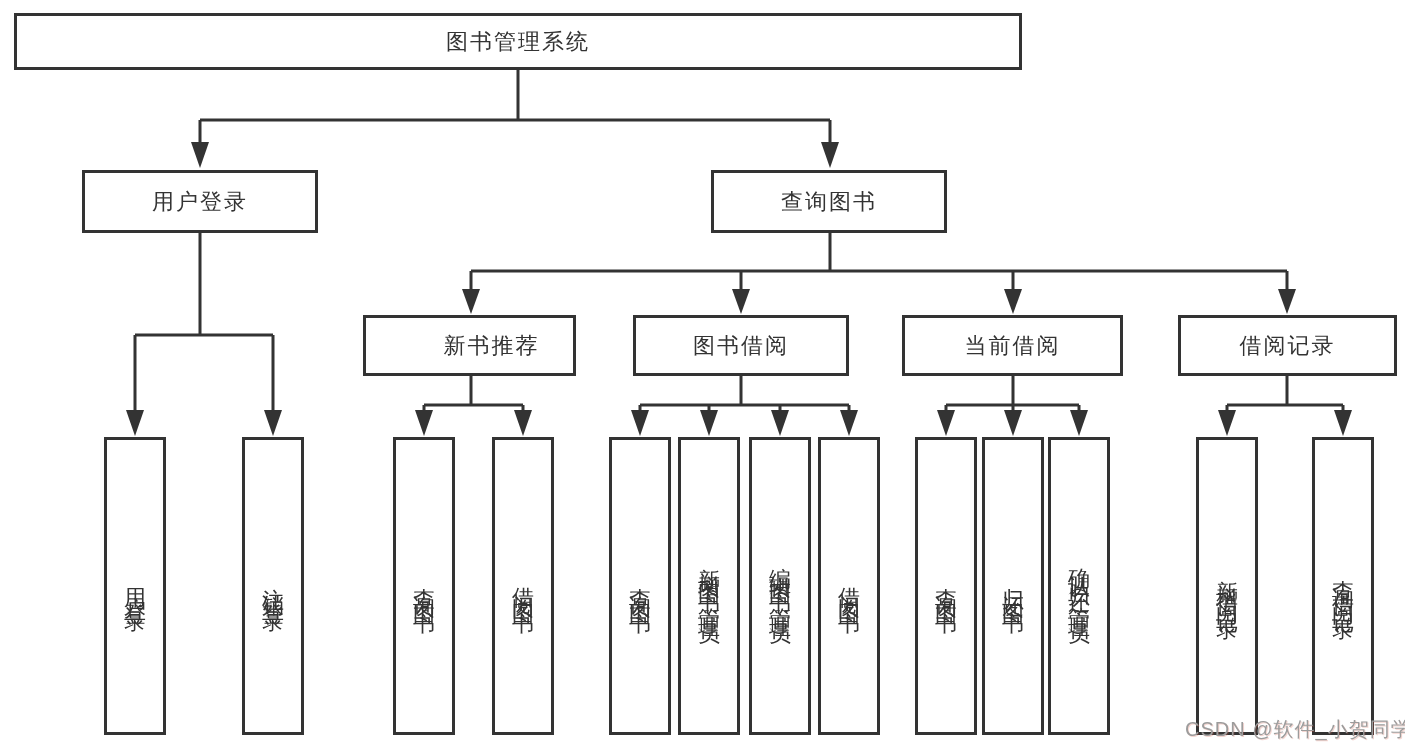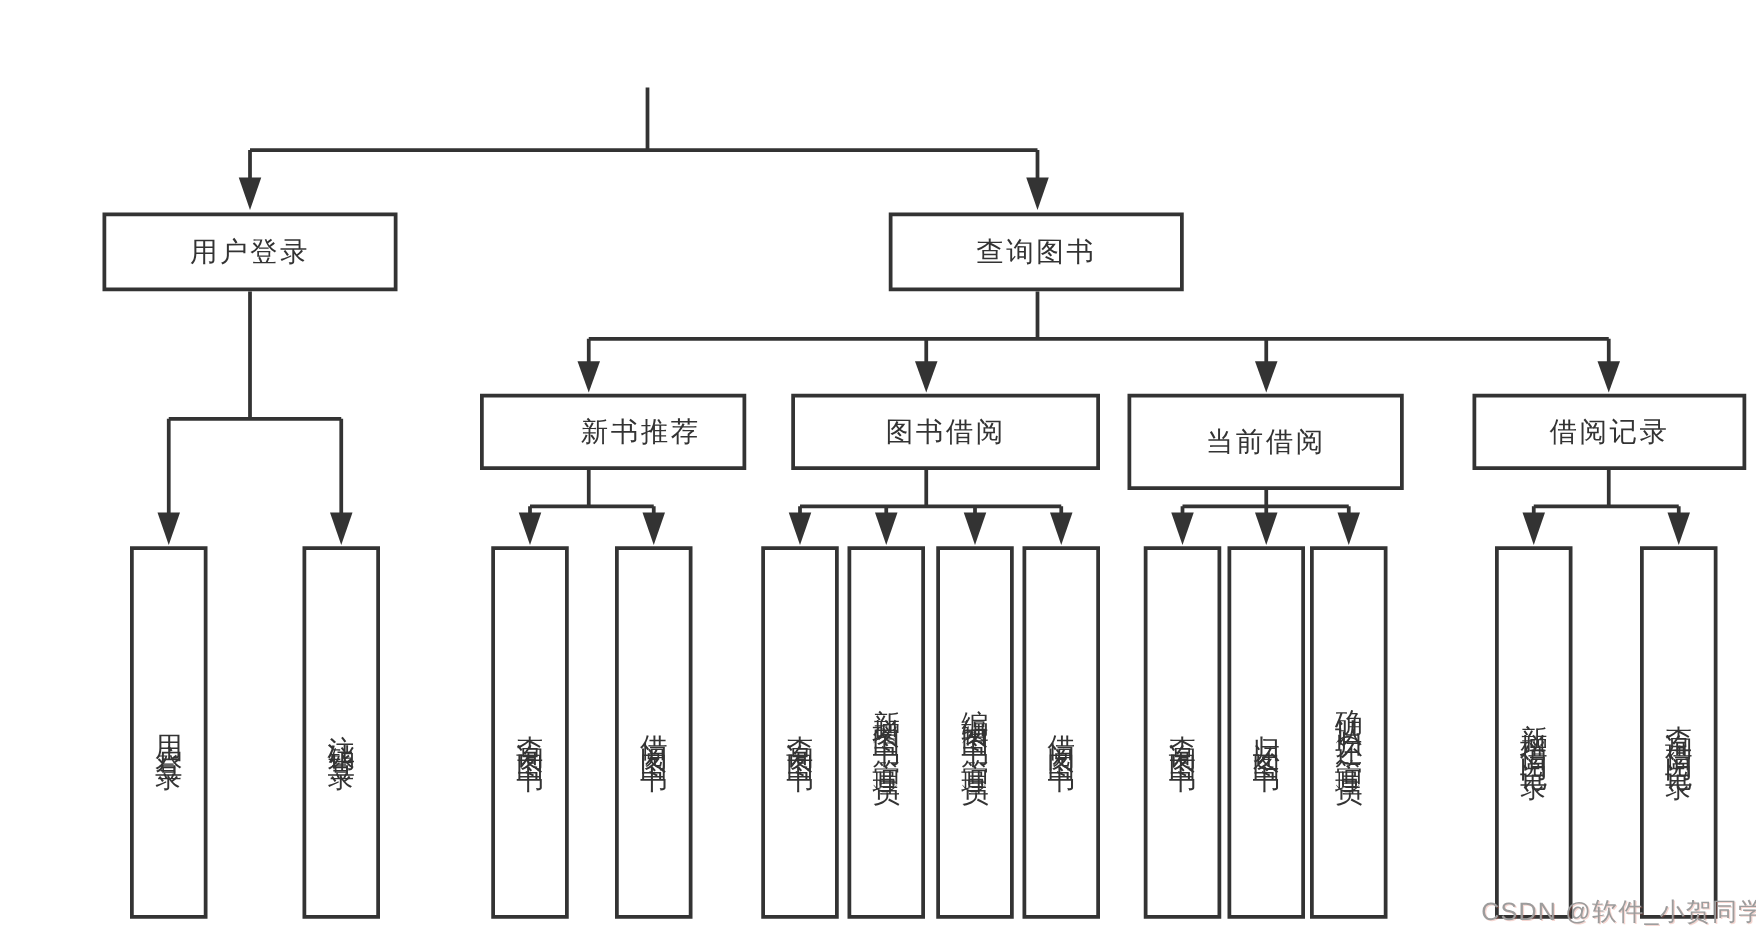--- a/index.html
+++ b/index.html
@@ -40,23 +40,23 @@
   }
 
   
   .node-root { left: 14px;  top: 13px;  width: 1008px; height: 57px; }
 
   
   .node-l2-0 { left: 82px;  top: 170px; width: 236px; height: 63px; }
   .node-l2-1 { left: 711px; top: 170px; width: 236px; height: 63px; }
 
   
-  .node-l3-0 { left: 384px;  top: 315px; width: 213px; height: 61px; padding-left: 44px; }
-  .node-l3-1 { left: 633px;  top: 315px; width: 247px; height: 61px; }
-  .node-l3-2 { left: 902px;  top: 315px; width: 221px; height: 77px; }
+  .node-l3-0 { left: 363px;  top: 315px; width: 213px; height: 61px; padding-left: 44px; }
+  .node-l3-1 { left: 633px;  top: 315px; width: 216px; height: 61px; }
+  .node-l3-2 { left: 902px;  top: 315px; width: 221px; height: 61px; }
   .node-l3-3 { left: 1178px; top: 315px; width: 219px; height: 61px; }
 
   
   .leaf { top: 437px; width: 62px; height: 298px; }
   .leaf .v-label {
     writing-mode: vertical-rl;
     text-orientation: mixed;
     font-size: 22px;
     letter-spacing: 8px;
     line-height: 1.1;
@@ -130,20 +130,23 @@
       <polygon points="771,410 789,410 780,436"></polygon>
       <polygon points="840,410 858,410 849,436"></polygon>
       <polygon points="937,410 955,410 946,436"></polygon>
       <polygon points="1004,410 1022,410 1013,436"></polygon>
       <polygon points="1070,410 1088,410 1079,436"></polygon>
       <polygon points="1218,410 1236,410 1227,436"></polygon>
       <polygon points="1334,410 1352,410 1343,436"></polygon>
     </g>
   </svg>
 
+  <div class="box node-root">
+    <span class="h-label">图书管理系统</span>
+  </div>
 
   <div class="box node-l2-0">
     <span class="h-label">用户登录</span>
   </div>
   <div class="box node-l2-1">
     <span class="h-label">查询图书</span>
   </div>
 
   <div class="box node-l3-0">
     <span class="h-label">新书推荐</span>

